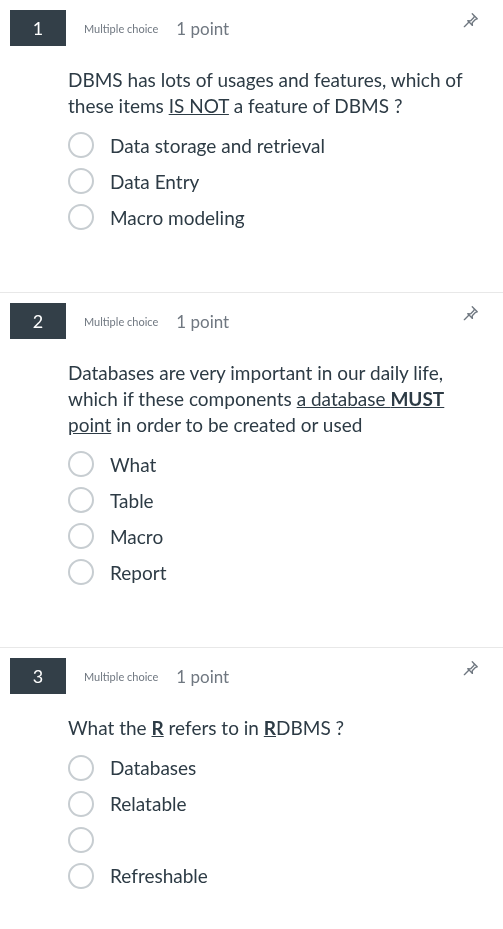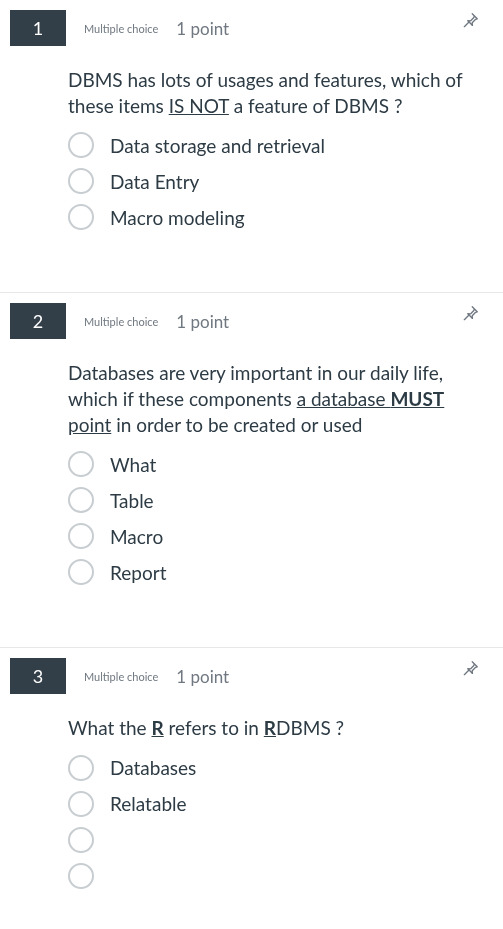--- a/index.html
+++ b/index.html
@@ -176,17 +176,18 @@
           </div>
           <div class="opt">
             <div class="radio"></div>
             <div class="label">Relatable</div>
           </div>
           <div class="opt">
             <div class="radio"></div>
           </div>
           <div class="opt">
             <div class="radio"></div>
+            <div class="label">Refreshable</div>
           </div>
         </div>
       </div>
     </div>
   </div>
 
 </body></html>

